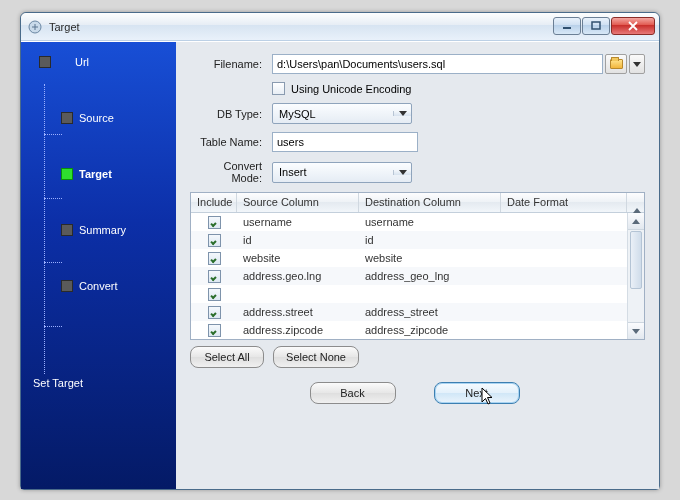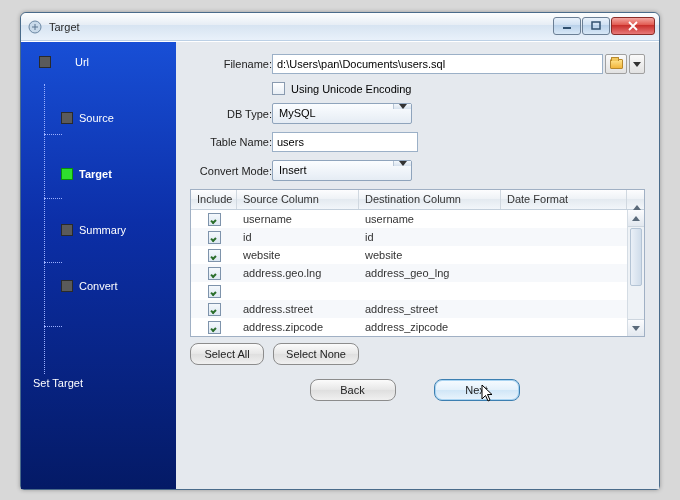--- a/index.html
+++ b/index.html
@@ -20,30 +20,30 @@
   .node.active { background:#2ee02e; border-color:#0a900a; }
   .top-item .node { left: 18px; }
   .sub-item .node { left: 40px; }
   .sidebar .label { margin-left: 4px; }
   .sidebar .label.bold { font-weight: bold; }
   .sidebar .bottom { position:absolute; bottom: 100px; left: 12px; color:#fff; }
   .treeline-v1 { position:absolute; left:23px; top:42px; width:0; height:290px; border-left:1px dotted #9bb0ff; }
   .treeline-h { position:absolute; left:23px; width:18px; height:0; border-top:1px dotted #9bb0ff; }
   .content { flex:1; background:#e8eef4; background:#e6eaee; padding: 12px 14px 10px 14px; position:relative; background: #e5e9ee; }
   .form-row { display:flex; align-items:center; margin-bottom: 8px; }
-  .form-row .lbl { width: 82px; text-align: right; color:#222; }
+  .form-row .lbl { width: 82px; text-align: right; padding-right: 10px; color:#222; }
   .txt { height: 20px; border:1px solid #9bb0c7; background:#fff; padding: 2px 4px; }
   .filename { flex:1; }
   .icon-btn { width:22px; height:20px; border:1px solid #a0a0a0; background: linear-gradient(#fafafa,#e2e2e2); margin-left:2px; display:inline-flex; align-items:center; justify-content:center; border-radius:2px;}
   .folder-icon{ width:13px; height:10px; background:linear-gradient(#ffe28a,#f2b63c); border:1px solid #b8892c; border-radius:1px; position:relative;}
   .folder-icon:before{content:"";position:absolute;top:-3px;left:0;width:6px;height:3px;background:#f2c75c;border:1px solid #b8892c;border-bottom:none;border-radius:1px 1px 0 0;}
   .drop-btn { width:16px; height:20px; border:1px solid #a0a0a0; background:linear-gradient(#fafafa,#e2e2e2); margin-left:2px; display:inline-flex; align-items:center; justify-content:center; border-radius:2px;}
   .caret-down { width:0;height:0;border-left:4px solid transparent;border-right:4px solid transparent;border-top:5px solid #333;}
   .checkbox { width:13px;height:13px;border:1px solid #8a9bb0;background:linear-gradient(#fff,#e8eef5);display:inline-block;margin-right:6px;position:relative;}
-  .combo { display:inline-flex; align-items:flex-start; height:21px; border:1px solid #8fa4bc; background:linear-gradient(#fbfdff,#e5ecf4); border-radius:2px;}
+  .combo { display:inline-flex; align-items:center; height:21px; border:1px solid #8fa4bc; background:linear-gradient(#fbfdff,#e5ecf4); border-radius:2px;}
   .combo .val { padding: 3px 6px; min-width: 120px; }
   .combo .arrow { width:18px; border-left:1px solid #b8c5d4; display:flex; align-items:center; justify-content:center; background:linear-gradient(#f4f8fc,#d7e2ee);}
   .section-label { margin-top: 30px; margin-bottom: 4px; color:#222; }
   .grid-wrap { border:1px solid #a0b0c4; background:#fff; height:148px; display:flex; flex-direction:column; }
   .grid-head { display:flex; background:linear-gradient(#fdfdfe,#eef2f6 48%,#e4eaf0 49%,#f2f6fa); border-bottom:1px solid #c3cfdb; height:20px; }
   .gh { border-right:1px solid #d0d8e0; padding:3px 6px; color:#333; }
   .gh.inc{width:46px;} .gh.src{width:122px;} .gh.dst{width:142px;} .gh.df{flex:1;}
   .gh.scroll{width:17px;border-right:none;}
   .grid-body { flex:1; overflow:hidden; position:relative; }
   .gr { display:flex; height:18px; align-items:center; }

